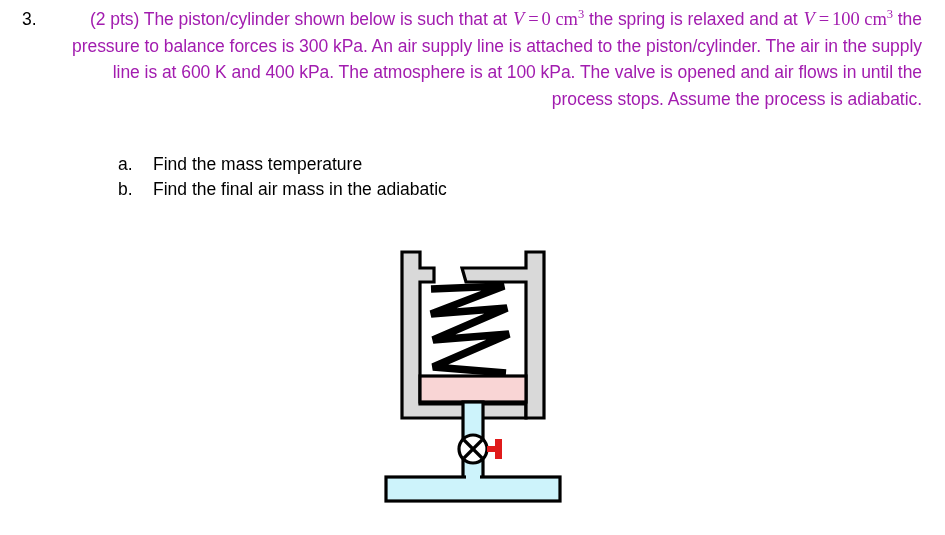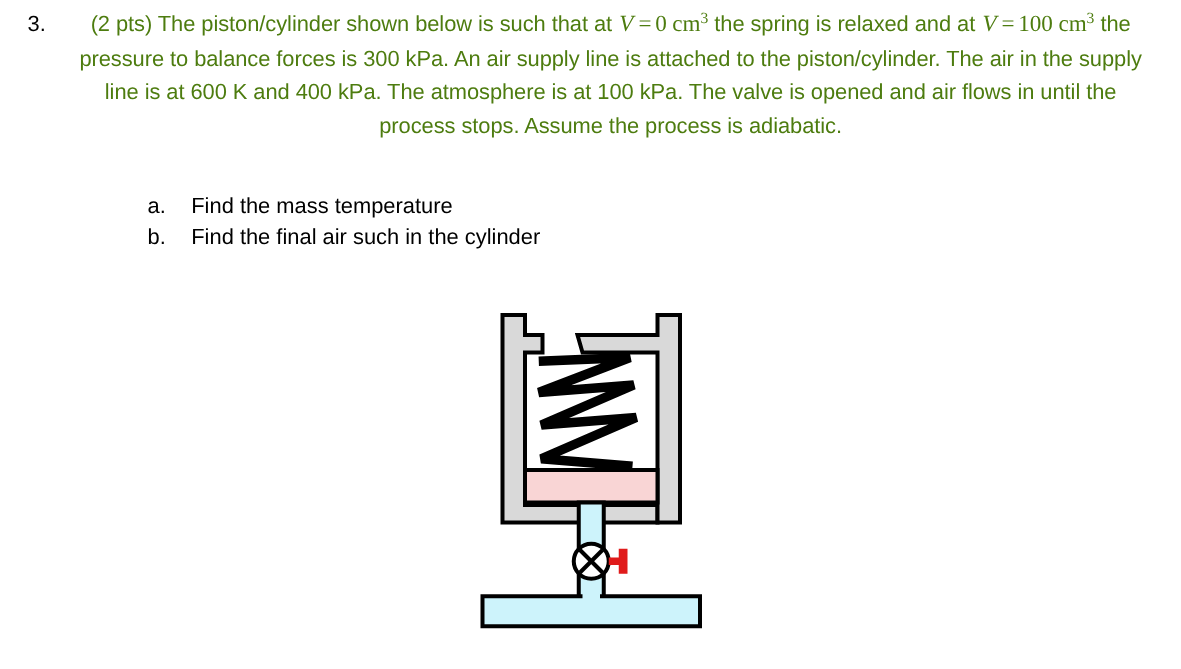--- a/index.html
+++ b/index.html
@@ -36,22 +36,22 @@
     line-height: 26.5px;
     font-family: "Liberation Sans", sans-serif;
     color: #000;
   }
 
   .q-body {
     flex: 1 1 auto;
     font-size: 17.5px;
     line-height: 26.5px;
     font-family: "Liberation Sans", sans-serif;
-    color: #4d7c0f;
-    text-align: center;
+    color: #a21caf;
+    text-align: right;
     letter-spacing: -0.05px;
   }
 
   .math {
     font-family: "Liberation Serif", serif;
     font-style: italic;
     font-size: 18.5px;
     padding: 0 1px;
   }
   .mathrm {
@@ -117,21 +117,21 @@
   </div>
 </div>
 
 <div id="sub-list">
   <div class="sub-row">
     <div class="sub-marker">a.</div>
     <div class="sub-text">Find the mass temperature</div>
   </div>
   <div class="sub-row">
     <div class="sub-marker">b.</div>
-    <div class="sub-text">Find the final air such in the cylinder</div>
+    <div class="sub-text">Find the final air mass in the adiabatic</div>
   </div>
 </div>
 
 <div id="figure">
   <svg width="190" height="265" viewBox="0 0 190 265">
 
     <path d="M 24 6
              L 42 6
              L 42 22
              L 56 22

